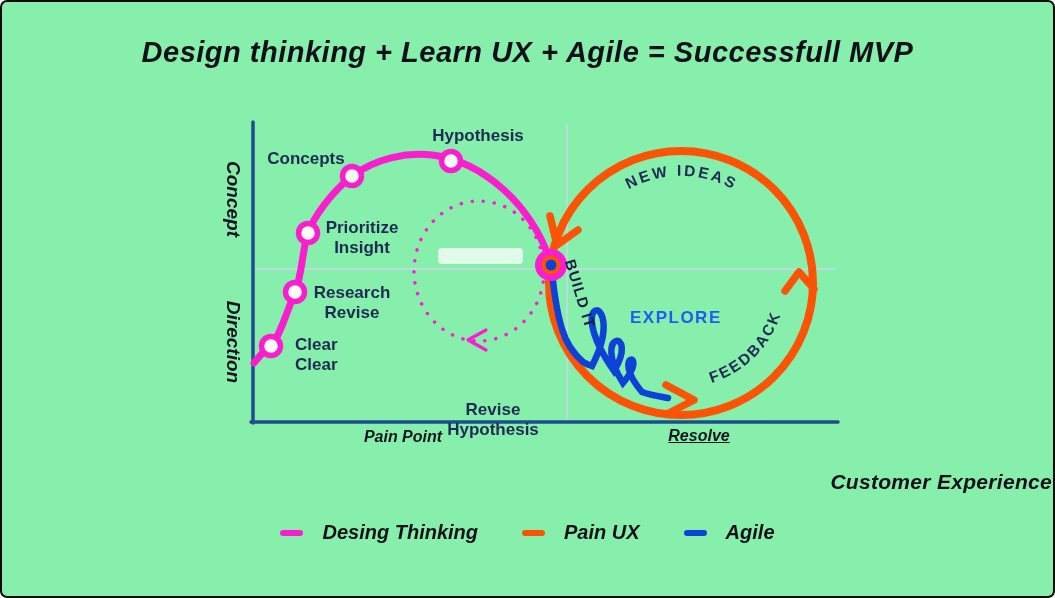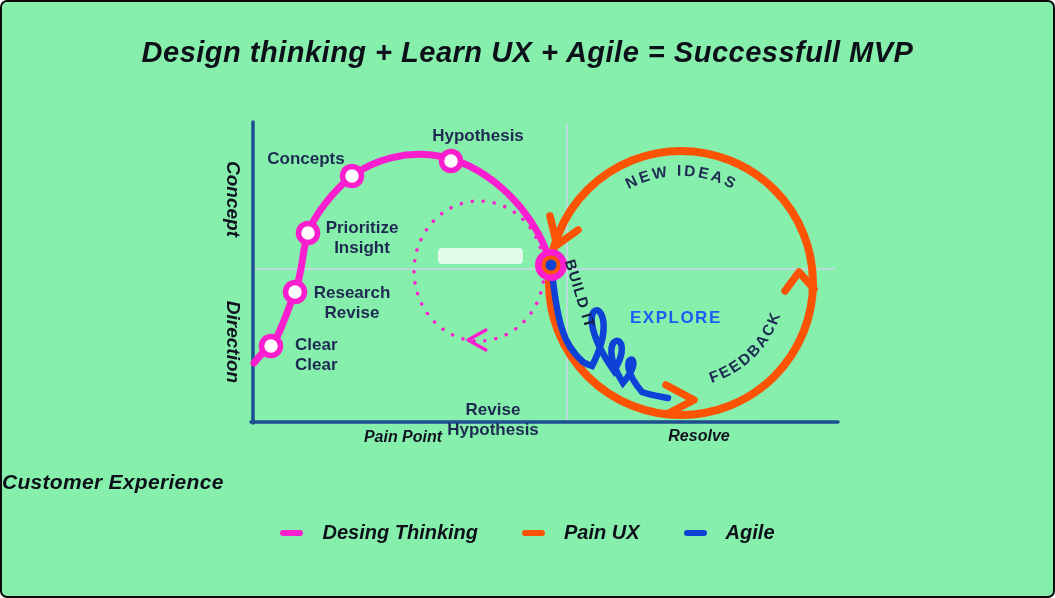--- a/index.html
+++ b/index.html
@@ -17,21 +17,21 @@
   .lbl{font-size:17px;font-weight:bold;color:#1e2a52;line-height:1.18;}
   .center{text-align:center;}
   .axis-sub{
     font-size:16px;font-weight:bold;font-style:italic;color:#101320;text-align:center;
   }
   .axis-rot{
     font-size:19px;font-weight:bold;font-style:italic;color:#101320;text-align:center;
     width:120px;height:24px;transform:rotate(90deg);transform-origin:center;line-height:24px;
   }
   .x-title{
-    left:0;right:1px;top:468px;text-align:left;
+    left:0;right:1px;top:468px;text-align:right;
     font-size:21px;font-weight:bold;font-style:italic;color:#0d1018;letter-spacing:.3px;
   }
   .build-it{
     left:528px;top:281px;width:100px;height:22px;text-align:center;line-height:22px;
     font-size:15px;font-weight:bold;color:#16203f;letter-spacing:1px;
     transform:rotate(73deg);transform-origin:center;
   }
   .explore{
     left:628px;top:306px;width:118px;text-align:left;
     font-size:17px;font-weight:bold;color:#1d5cf5;letter-spacing:1.5px;
@@ -110,21 +110,21 @@
     </text>
     <text font-size="15.5" font-weight="bold" fill="#1e2a52" letter-spacing="2" font-family="Liberation Sans, sans-serif">
       <textPath href="#arcFeedback" startOffset="50%" text-anchor="middle">FEEDBACK</textPath>
     </text>
   </svg>
 
   <div class="abs axis-rot" style="left:171px;top:185px;">Concept</div>
   <div class="abs axis-rot" style="left:171px;top:328px;">Direction</div>
 
   <div class="abs axis-sub" style="left:331px;top:426px;width:140px;">Pain Point</div>
-  <div class="abs axis-sub" style="left:627px;top:425px;width:140px;">Resolve</div>
+  <div class="abs axis-sub" style="left:627px;top:425px;width:140px;text-decoration:underline;">Resolve</div>
   <div class="abs x-title">Customer Experience</div>
 
   <div class="abs lbl" style="left:293px;top:333px;">
     <div>Clear</div>
     <div>Clear</div>
   </div>
   <div class="abs lbl center" style="left:300px;top:281px;width:100px;">
     <div>Research</div>
     <div>Revise</div>
   </div>

